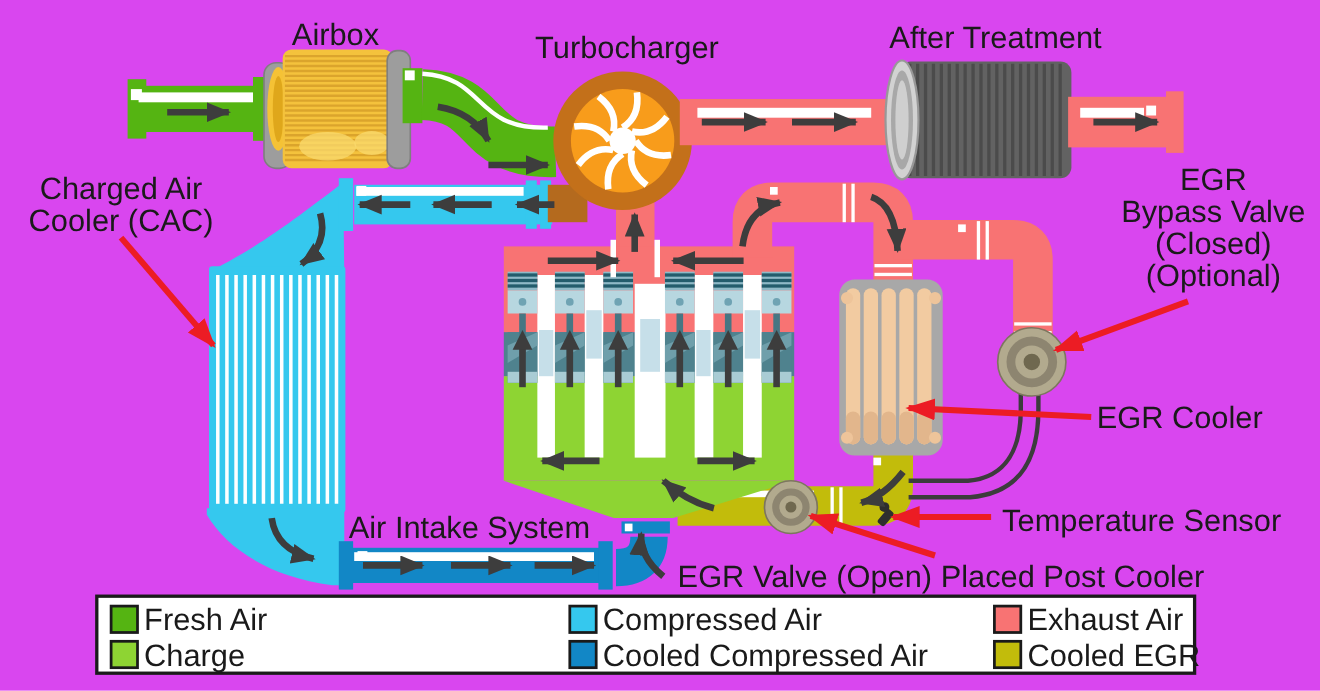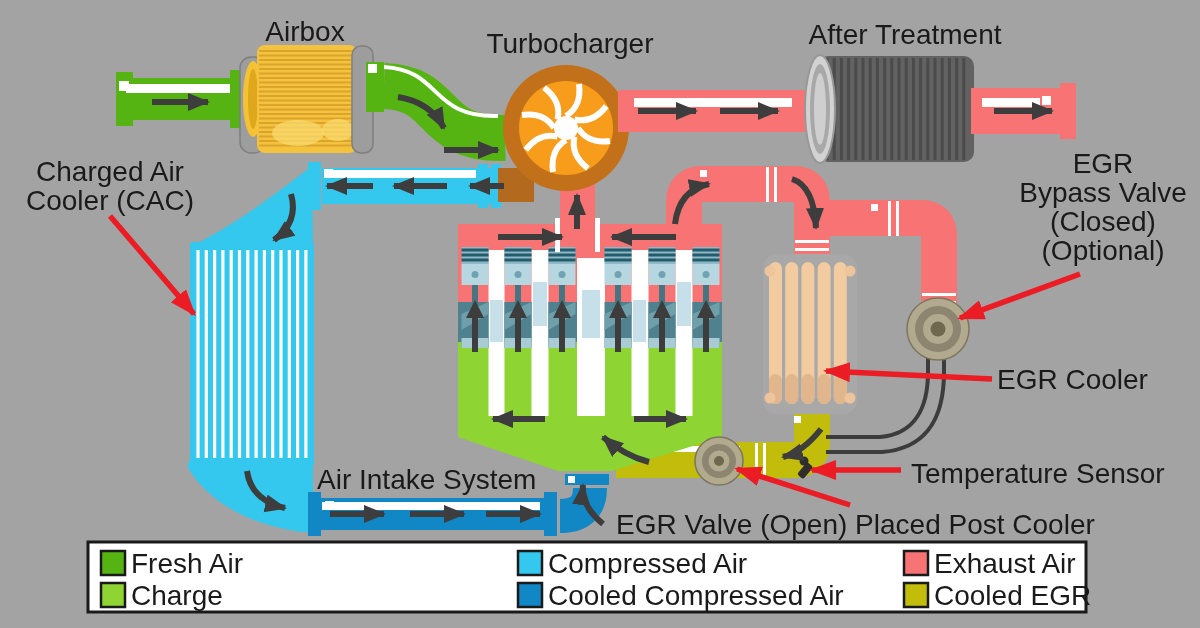--- a/index.html
+++ b/index.html
@@ -1,16 +1,16 @@
 <!DOCTYPE html>
 <html><head>
 <meta charset="utf-8">
 <style>
   html,body{margin:0;padding:0;background:#ffffff;}
-  .stage{width:1200px;height:628px;position:relative;background:#a3a3a3;overflow:hidden;}
+  .stage{width:1200px;height:628px;position:relative;background:#d946ef;overflow:hidden;}
   svg{display:block;}
   text{font-family:"Liberation Sans","DejaVu Sans",sans-serif;fill:#1a1a1a;}
   .lbl{font-size:28px;}
   .legend-lbl{font-size:28px;}
 </style>
 </head>
 <body>
 
 <div class="stage">
 <svg width="1200" height="628" viewBox="0 0 1200 628">

